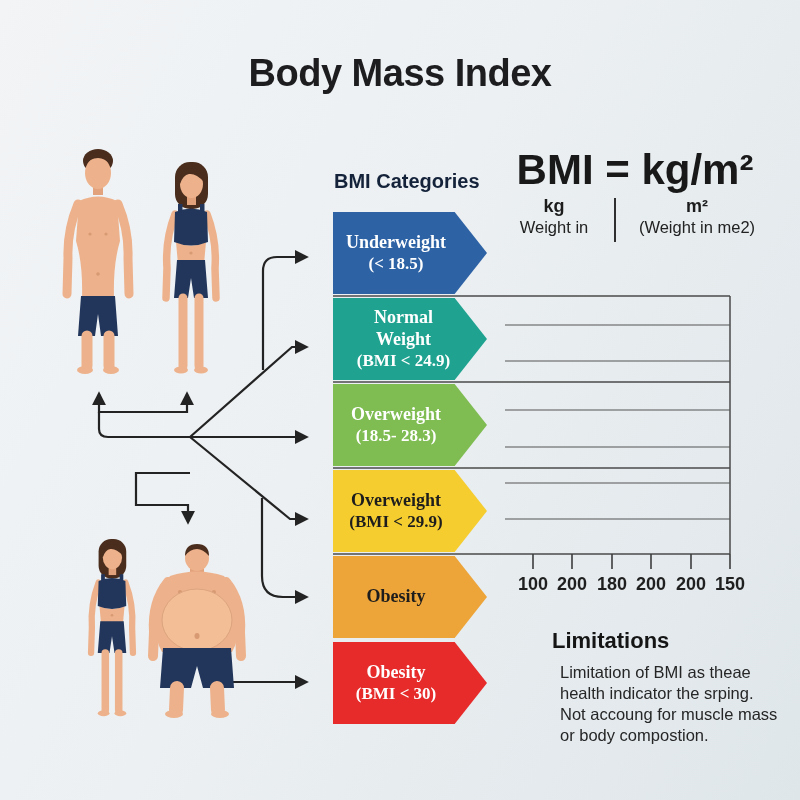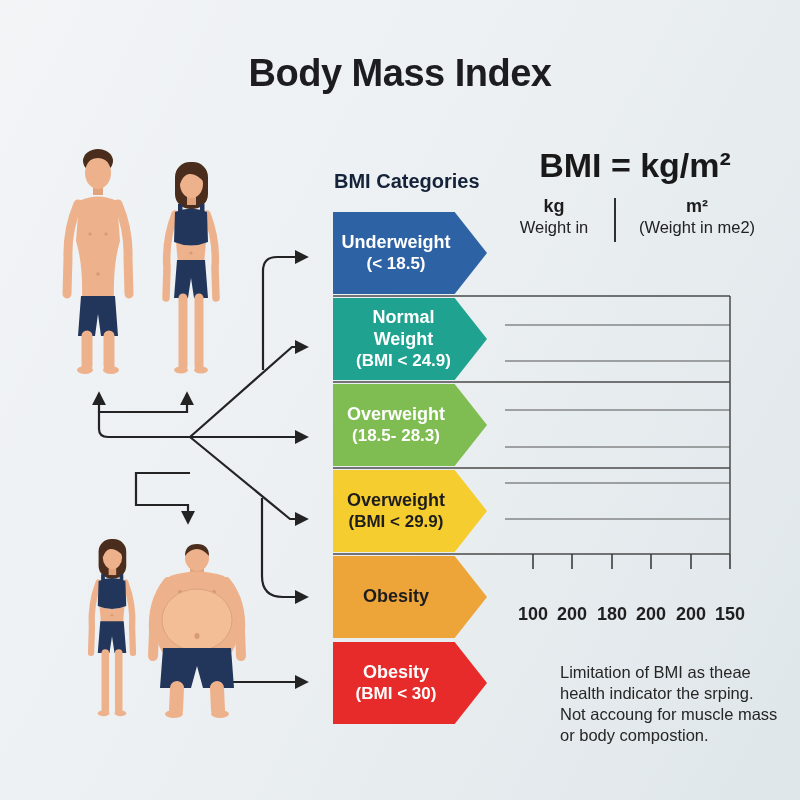--- a/index.html
+++ b/index.html
@@ -8,39 +8,39 @@
     position:relative;width:800px;height:800px;overflow:hidden;
     background:linear-gradient(118deg,#f2f4f6 0%,#ecf0f2 45%,#dfe6ea 100%);
   }
   .abs{position:absolute;}
   
   #title{left:0;right:0;top:52px;text-align:center;font-size:38px;font-weight:700;
     color:#1d1d1f;letter-spacing:-0.5px;}
   
   #cat-header{left:334px;top:170px;font-size:20px;font-weight:700;color:#14223a;}
   
-  #banners{left:333px;top:212px;width:154px;height:512px;}
+  #banners{left:333px;top:212px;width:154px;height:512px;font-family:Liberation Serif, serif;}
   .banner{position:absolute;left:0;width:154px;height:82px;
     clip-path:polygon(0 0,79% 0,100% 50%,79% 100%,0 100%);
     display:flex;flex-direction:column;align-items:center;justify-content:center;
     padding-right:28px;box-sizing:border-box;text-align:center;}
   .banner .cat-label{font-size:18px;font-weight:700;line-height:1.22;}
   .banner .cat-sub{font-size:17px;font-weight:700;line-height:1.22;}
   
   #formula-eq{left:500px;top:146px;width:270px;text-align:center;
-    font-size:34px;font-weight:700;color:#191919;}
+    font-size:42px;font-weight:700;color:#191919;}
   #fraction{left:500px;top:196px;width:270px;display:flex;}
   .frac-col{text-align:center;}
   #frac-left{width:108px;}
   #frac-right{width:146px;}
   .frac-unit{font-size:18px;font-weight:700;color:#1c1c1c;line-height:1.15;}
   .frac-label{font-size:16.5px;color:#222;line-height:1.25;}
   #frac-divider{width:2px;height:44px;background:#2f2f2f;margin:2px 8px 0 6px;}
   
-  .axis-label{position:absolute;top:604px;width:44px;text-align:center;
+  .axis-label{position:absolute;top:574px;width:44px;text-align:center;
     font-size:18px;font-weight:600;color:#1f1f1f;}
   
   #limit-header{left:552px;top:628px;font-size:22px;font-weight:700;color:#151515;}
   #limit-body{left:560px;top:662px;width:225px;font-size:16.5px;color:#262626;line-height:1.28;}
   svg{display:block;}
   #overlay{left:0;top:0;}
 </style>
 </head>
 <body>
 
@@ -136,20 +136,21 @@
 
   <div>
     <span class="axis-label" style="left:511px">100</span>
     <span class="axis-label" style="left:550px">200</span>
     <span class="axis-label" style="left:590px">180</span>
     <span class="axis-label" style="left:629px">200</span>
     <span class="axis-label" style="left:669px">200</span>
     <span class="axis-label" style="left:708px">150</span>
   </div>
 
+  <div id="limit-header" class="abs">Limitations</div>
   <div id="limit-body" class="abs">
     <div>Limitation of BMI as theae</div>
     <div>health indicator the srping.</div>
     <div>Not accoung for muscle mass</div>
     <div>or body compostion.</div>
   </div>
 
   <svg class="abs" style="left:52px;top:146px" width="92" height="230" viewBox="0 0 92 230">
     <ellipse cx="46" cy="15" rx="15" ry="12" fill="#4a2d1d"></ellipse>
     <rect x="41" y="38" width="10" height="11" fill="#e2a27c"></rect>

